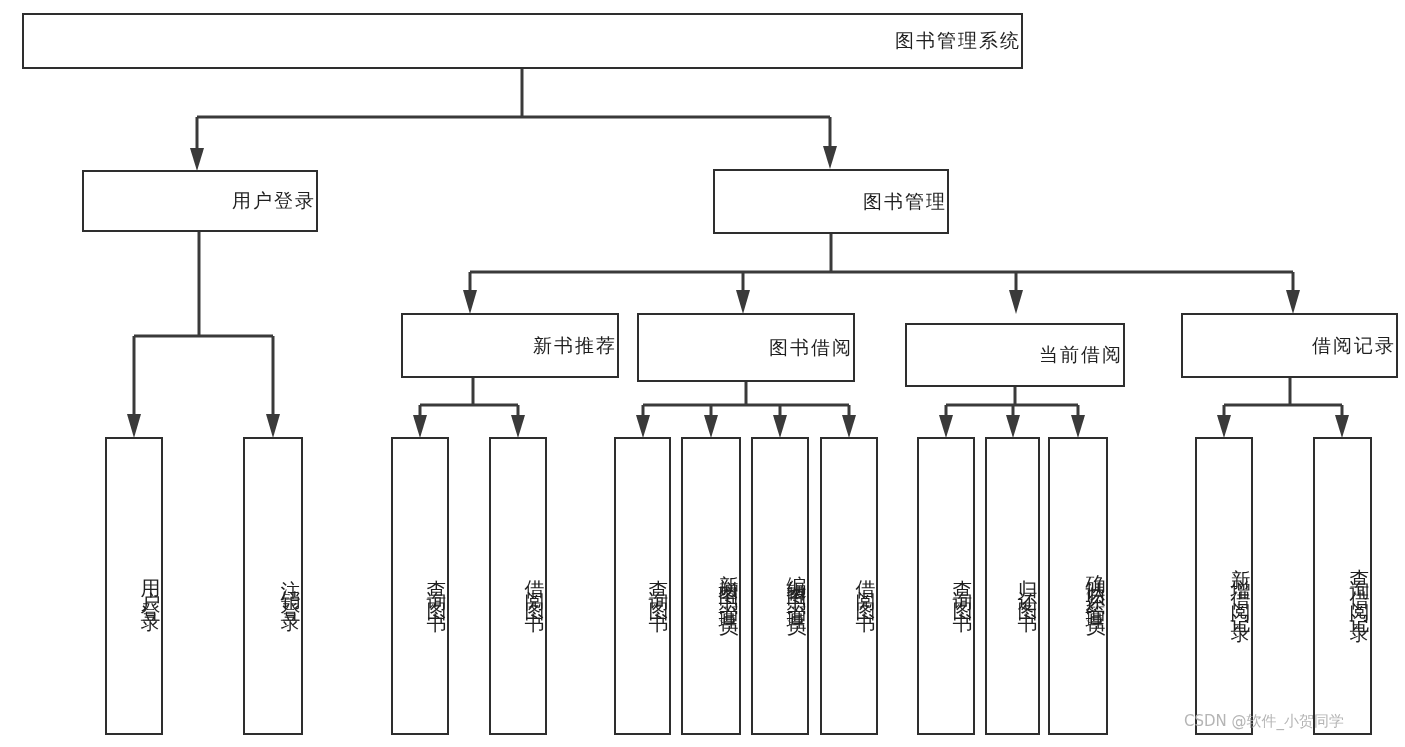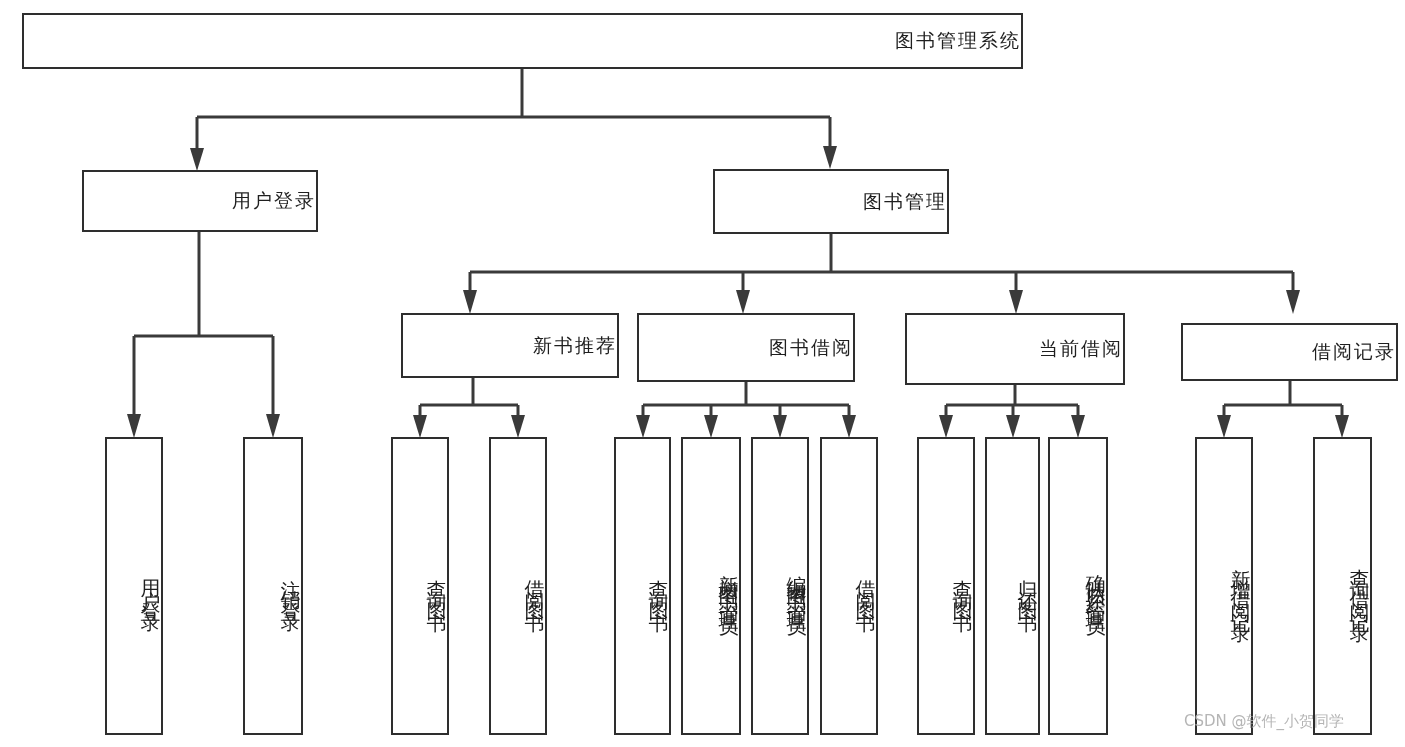--- a/index.html
+++ b/index.html
@@ -142,24 +142,24 @@
   <div class="box" style="left:713px;top:169px;width:236px;height:65px;">
     <span class="htext">图书管理</span>
   </div>
 
   <div class="box" style="left:364px;top:313px;width:218px;height:65px;margin-left:37px;">
     <span class="htext">新书推荐</span>
   </div>
   <div class="box" style="left:637px;top:313px;width:218px;height:69px;">
     <span class="htext">图书借阅</span>
   </div>
-  <div class="box" style="left:905px;top:313px;width:220px;height:72px;">
+  <div class="box" style="left:905px;top:323px;width:220px;height:64px;">
     <span class="htext">当前借阅</span>
   </div>
-  <div class="box" style="left:1181px;top:323px;width:217px;height:58px;">
+  <div class="box" style="left:1181px;top:313px;width:217px;height:65px;">
     <span class="htext">借阅记录</span>
   </div>
 
   <div class="box" style="left:105px;top:437px;width:58px;height:298px;">
     <span class="vtext">用户登录</span>
   </div>
   <div class="box" style="left:243px;top:437px;width:60px;height:298px;">
     <span class="vtext">注销登录</span>
   </div>
 

